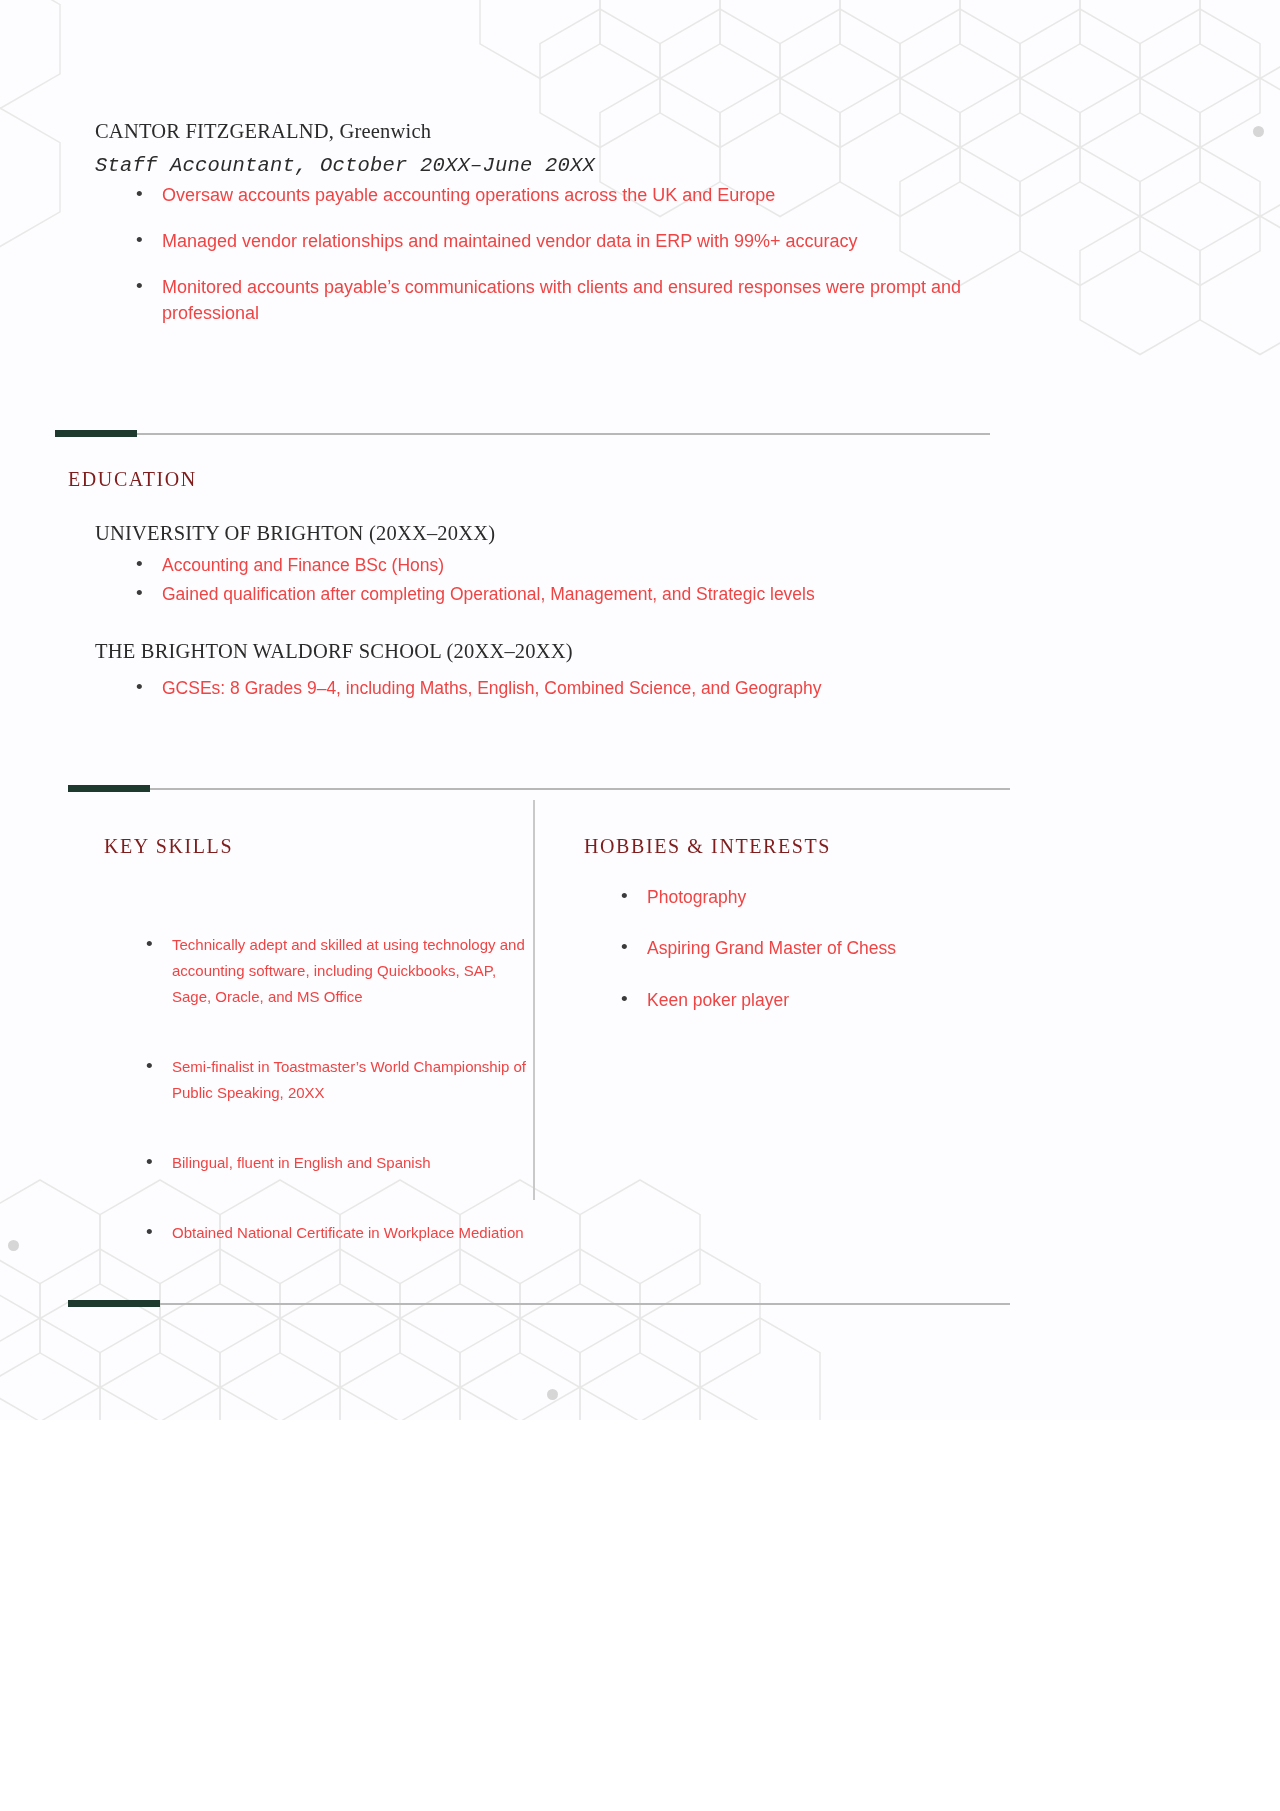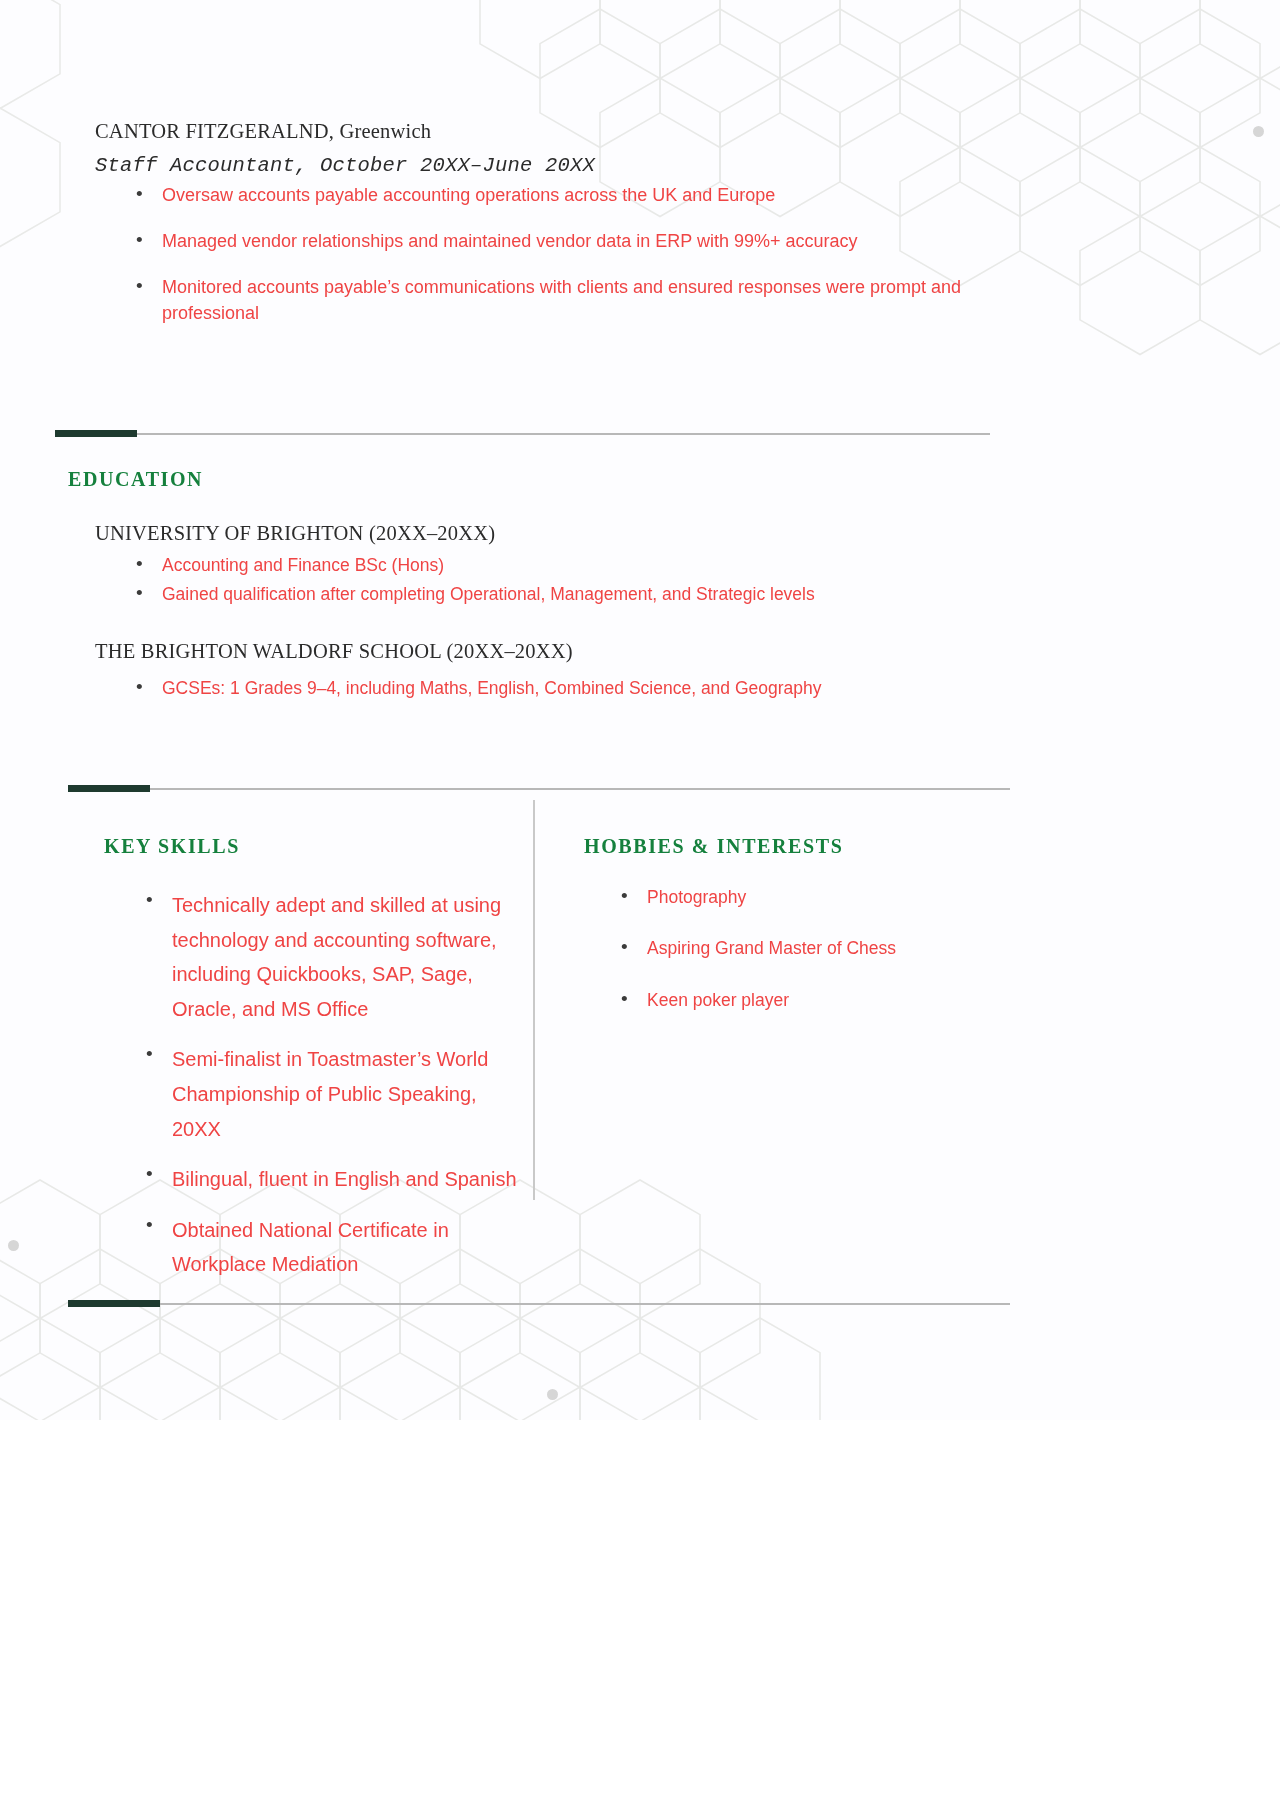--- a/index.html
+++ b/index.html
@@ -50,24 +50,24 @@
     font-size: 20.5px;
     color: #2b2b2b;
     letter-spacing: 0.2px;
     white-space: nowrap;
     margin-top: 11px;
   }
 
   
   .section-heading {
     font-family: "Liberation Serif", serif;
-    font-weight: bold;
+    font-weight: normal;
     font-size: 20px;
     letter-spacing: 1.6px;
-    color: #15803d;
+    color: #7f1d1d;
   }
 
   
   .rule {
     position: absolute;
     display: flex;
     align-items: center;
   }
   .rule .stub {
     height: 7px;
@@ -119,22 +119,23 @@
 
   
   .col-divider {
     position: absolute;
     width: 2px;
     background: #c9c9c9;
   }
 
   ul.skills > li {
     margin-bottom: 16px;
-    font-size: 20px;
+    font-size: 15px;
     line-height: 1.73;
+    margin-top: 44px;
   }
   ul.hobbies > li {
     margin-bottom: 25px;
     font-size: 17.5px;
     line-height: 1.5;
   }
 
   .dot {
     position: absolute;
     border-radius: 50%;
@@ -263,21 +264,21 @@
     <div class="block org-line" style="left:95px; top:522px;">UNIVERSITY OF BRIGHTON (20XX–20XX)</div>
 
     <ul class="bullets edu" style="position:absolute; left:120px; top:552px; width:900px;">
       <li>Accounting and Finance BSc (Hons)</li>
       <li>Gained qualification after completing Operational, Management, and Strategic levels</li>
     </ul>
 
     <div class="block org-line" style="left:95px; top:640px;">THE BRIGHTON WALDORF SCHOOL (20XX–20XX)</div>
 
     <ul class="bullets edu" style="position:absolute; left:120px; top:675px; width:900px;">
-      <li>GCSEs: 1 Grades 9–4, including Maths, English, Combined Science, and Geography</li>
+      <li>GCSEs: 8 Grades 9–4, including Maths, English, Combined Science, and Geography</li>
     </ul>
 
     <div class="rule" style="left:68px; top:785px; width:942px;">
       <div class="stub" style="width:82px;"></div>
       <div class="thin"></div>
     </div>
 
     <div class="col-divider" style="left:533px; top:800px; height:400px;"></div>
 
     <div class="block section-heading" style="left:104px; top:835px;">KEY SKILLS</div>

